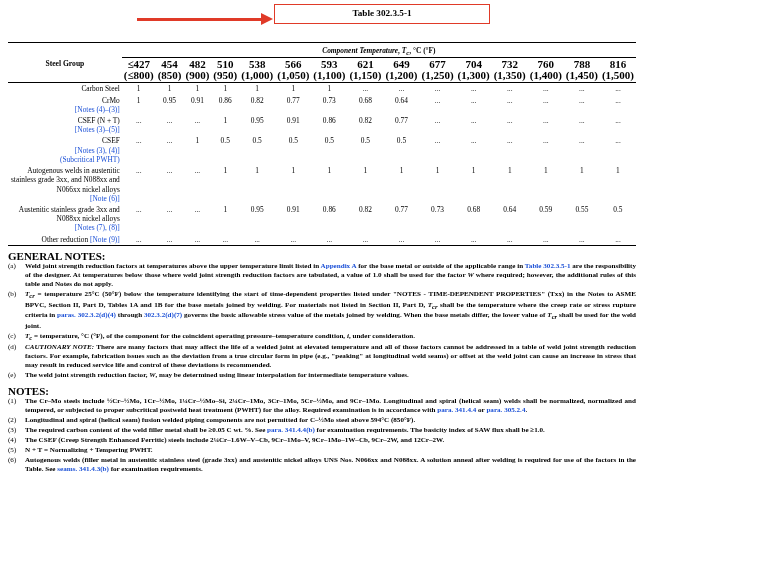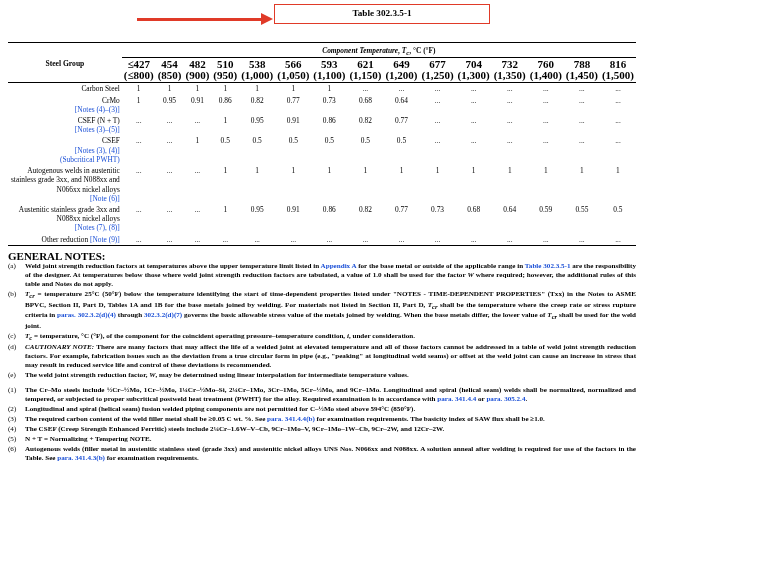--- a/index.html
+++ b/index.html
@@ -379,20 +379,21 @@
       <div class="note-lbl">(d)</div>
       <div class="note-txt"><span class="ital">CAUTIONARY NOTE:</span> There are many factors that may affect the life of a welded joint at elevated temperature and all of those factors cannot be addressed in a table of weld joint strength reduction factors. For example, fabrication issues such as the deviation from a true circular form in pipe (e.g., "peaking" at longitudinal weld seams) or offset at the weld joint can cause an increase in stress that may result in reduced service life and control of these deviations is recommended.</div>
     </div>
 
     <div class="note-row">
       <div class="note-lbl">(e)</div>
       <div class="note-txt">The weld joint strength reduction factor, <span class="ital">W</span>, may be determined using linear interpolation for intermediate temperature values.</div>
     </div>
 
     <div class="notes-gap"></div>
+    <div class="hdr">NOTES:</div>
 
     <div class="note-row">
       <div class="note-lbl">(1)</div>
       <div class="note-txt">The Cr–Mo steels include ½Cr–½Mo, 1Cr–½Mo, 1¼Cr–½Mo–Si, 2¼Cr–1Mo, 3Cr–1Mo, 5Cr–½Mo, and 9Cr–1Mo. Longitudinal and spiral (helical seam) welds shall be normalized, normalized and tempered, or subjected to proper subcritical postweld heat treatment (PWHT) for the alloy. Required examination is in accordance with <span class="lnk">para. 341.4.4</span> or <span class="lnk">para. 305.2.4</span>.</div>
     </div>
 
     <div class="note-row">
       <div class="note-lbl">(2)</div>
       <div class="note-txt">Longitudinal and spiral (helical seam) fusion welded piping components are not permitted for C–½Mo steel above 594°C (850°F).</div>
     </div>
@@ -402,22 +403,22 @@
       <div class="note-txt">The required carbon content of the weld filler metal shall be ≥0.05 C wt. %. See <span class="lnk">para. 341.4.4(b)</span> for examination requirements. The basicity index of SAW flux shall be ≥1.0.</div>
     </div>
 
     <div class="note-row">
       <div class="note-lbl">(4)</div>
       <div class="note-txt">The CSEF (Creep Strength Enhanced Ferritic) steels include 2¼Cr–1.6W–V–Cb, 9Cr–1Mo–V, 9Cr–1Mo–1W–Cb, 9Cr–2W, and 12Cr–2W.</div>
     </div>
 
     <div class="note-row">
       <div class="note-lbl">(5)</div>
-      <div class="note-txt">N + T = Normalizing + Tempering NOTE.</div>
+      <div class="note-txt">N + T = Normalizing + Tempering PWHT.</div>
     </div>
 
     <div class="note-row">
       <div class="note-lbl">(6)</div>
-      <div class="note-txt">Autogenous welds (filler metal in austenitic stainless steel (grade 3xx) and austenitic nickel alloys UNS Nos. N066xx and N088xx. A solution anneal after welding is required for use of the factors in the Table. See <span class="lnk">para. 341.4.3(b)</span> for examination requirements.</div>
+      <div class="note-txt">Autogenous welds (filler metal in austenitic stainless steel (grade 3xx) and austenitic nickel alloys UNS Nos. N066xx and N088xx. A solution anneal after welding is required for use of the factors in the Table. See <span class="lnk">seams. 341.4.3(b)</span> for examination requirements.</div>
     </div>
 
   </div>
 </div>
 
 </body></html>

